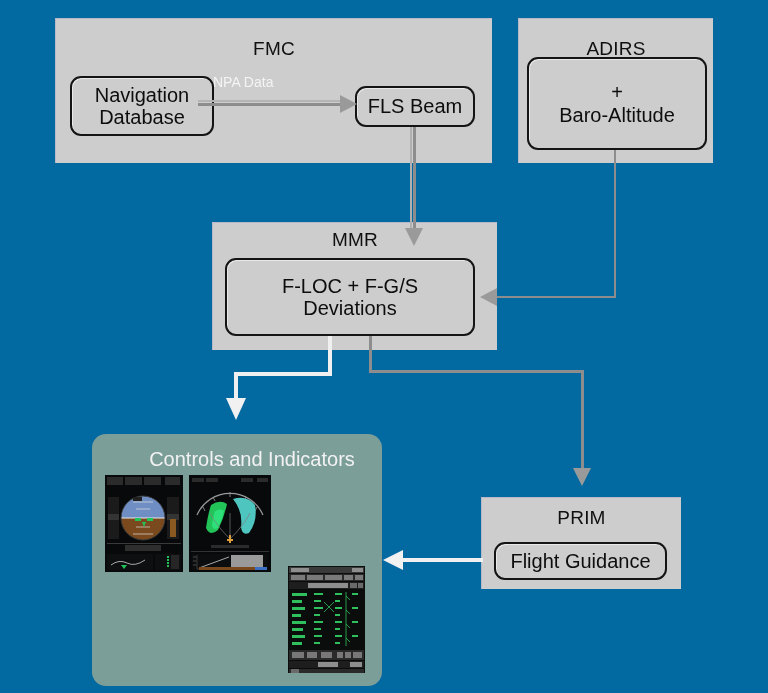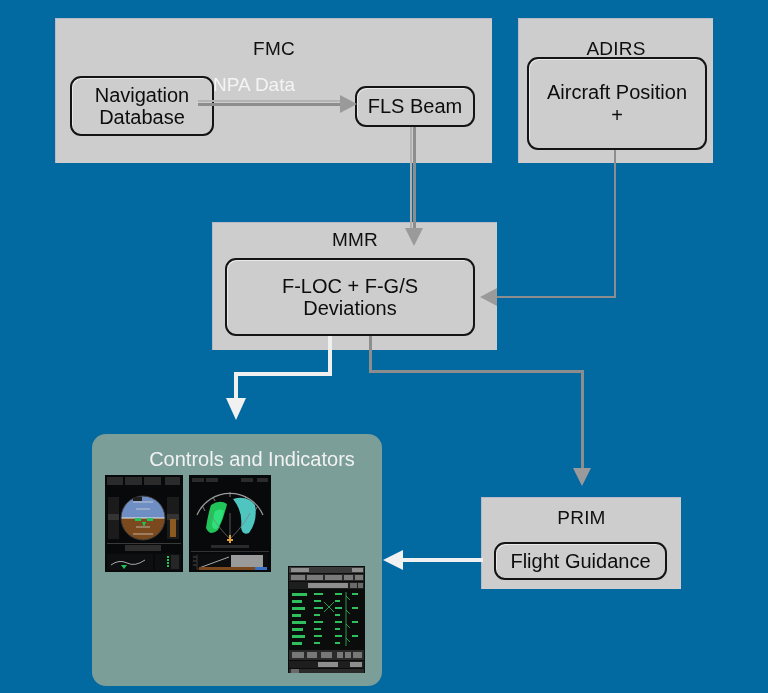--- a/index.html
+++ b/index.html
@@ -97,21 +97,21 @@
   }
   .arrow.left-white {
     border-top: 10px solid transparent;
     border-bottom: 10px solid transparent;
     border-right: 20px solid #f1f1f1;
   }
 
   .edge-label {
     position: absolute;
     color: #f4f4f4;
-    font-size: 19px;
+    font-size: 14px;
     white-space: nowrap;
   }
 
   
   .thumb {
     position: absolute;
     background: #07090a;
     overflow: hidden;
   }
   .thumb svg { display: block; }
@@ -140,22 +140,22 @@
   <div class="seg gray" style="left:198px; top:100px; width:147px; height:2px; background:#b4b4b4;"></div>
   <div class="arrow right-gray" style="left:340px; top:95px;"></div>
   <div class="edge-label" style="left:213px; top:74px;">NPA Data</div>
 
   <div class="sysbox" style="left:518px; top:18px; width:195px; height:145px;">
     <div class="sysbox-title" style="top:19px;">ADIRS</div>
   </div>
 
   <div class="compbox" style="left:527px; top:57px; width:180px; height:93px;">
     <div class="lines">
-      <div>Aircraft Position</div>
       <div>+</div>
+      <div>Baro-Altitude</div>
     </div>
   </div>
 
   <div class="sysbox" style="left:212px; top:222px; width:285px; height:128px;">
     <div class="sysbox-title" style="top:6px;">MMR</div>
   </div>
 
   <div class="compbox" style="left:225px; top:258px; width:250px; height:78px;">
     <div class="lines">
       <div>F-LOC + F-G/S</div>

